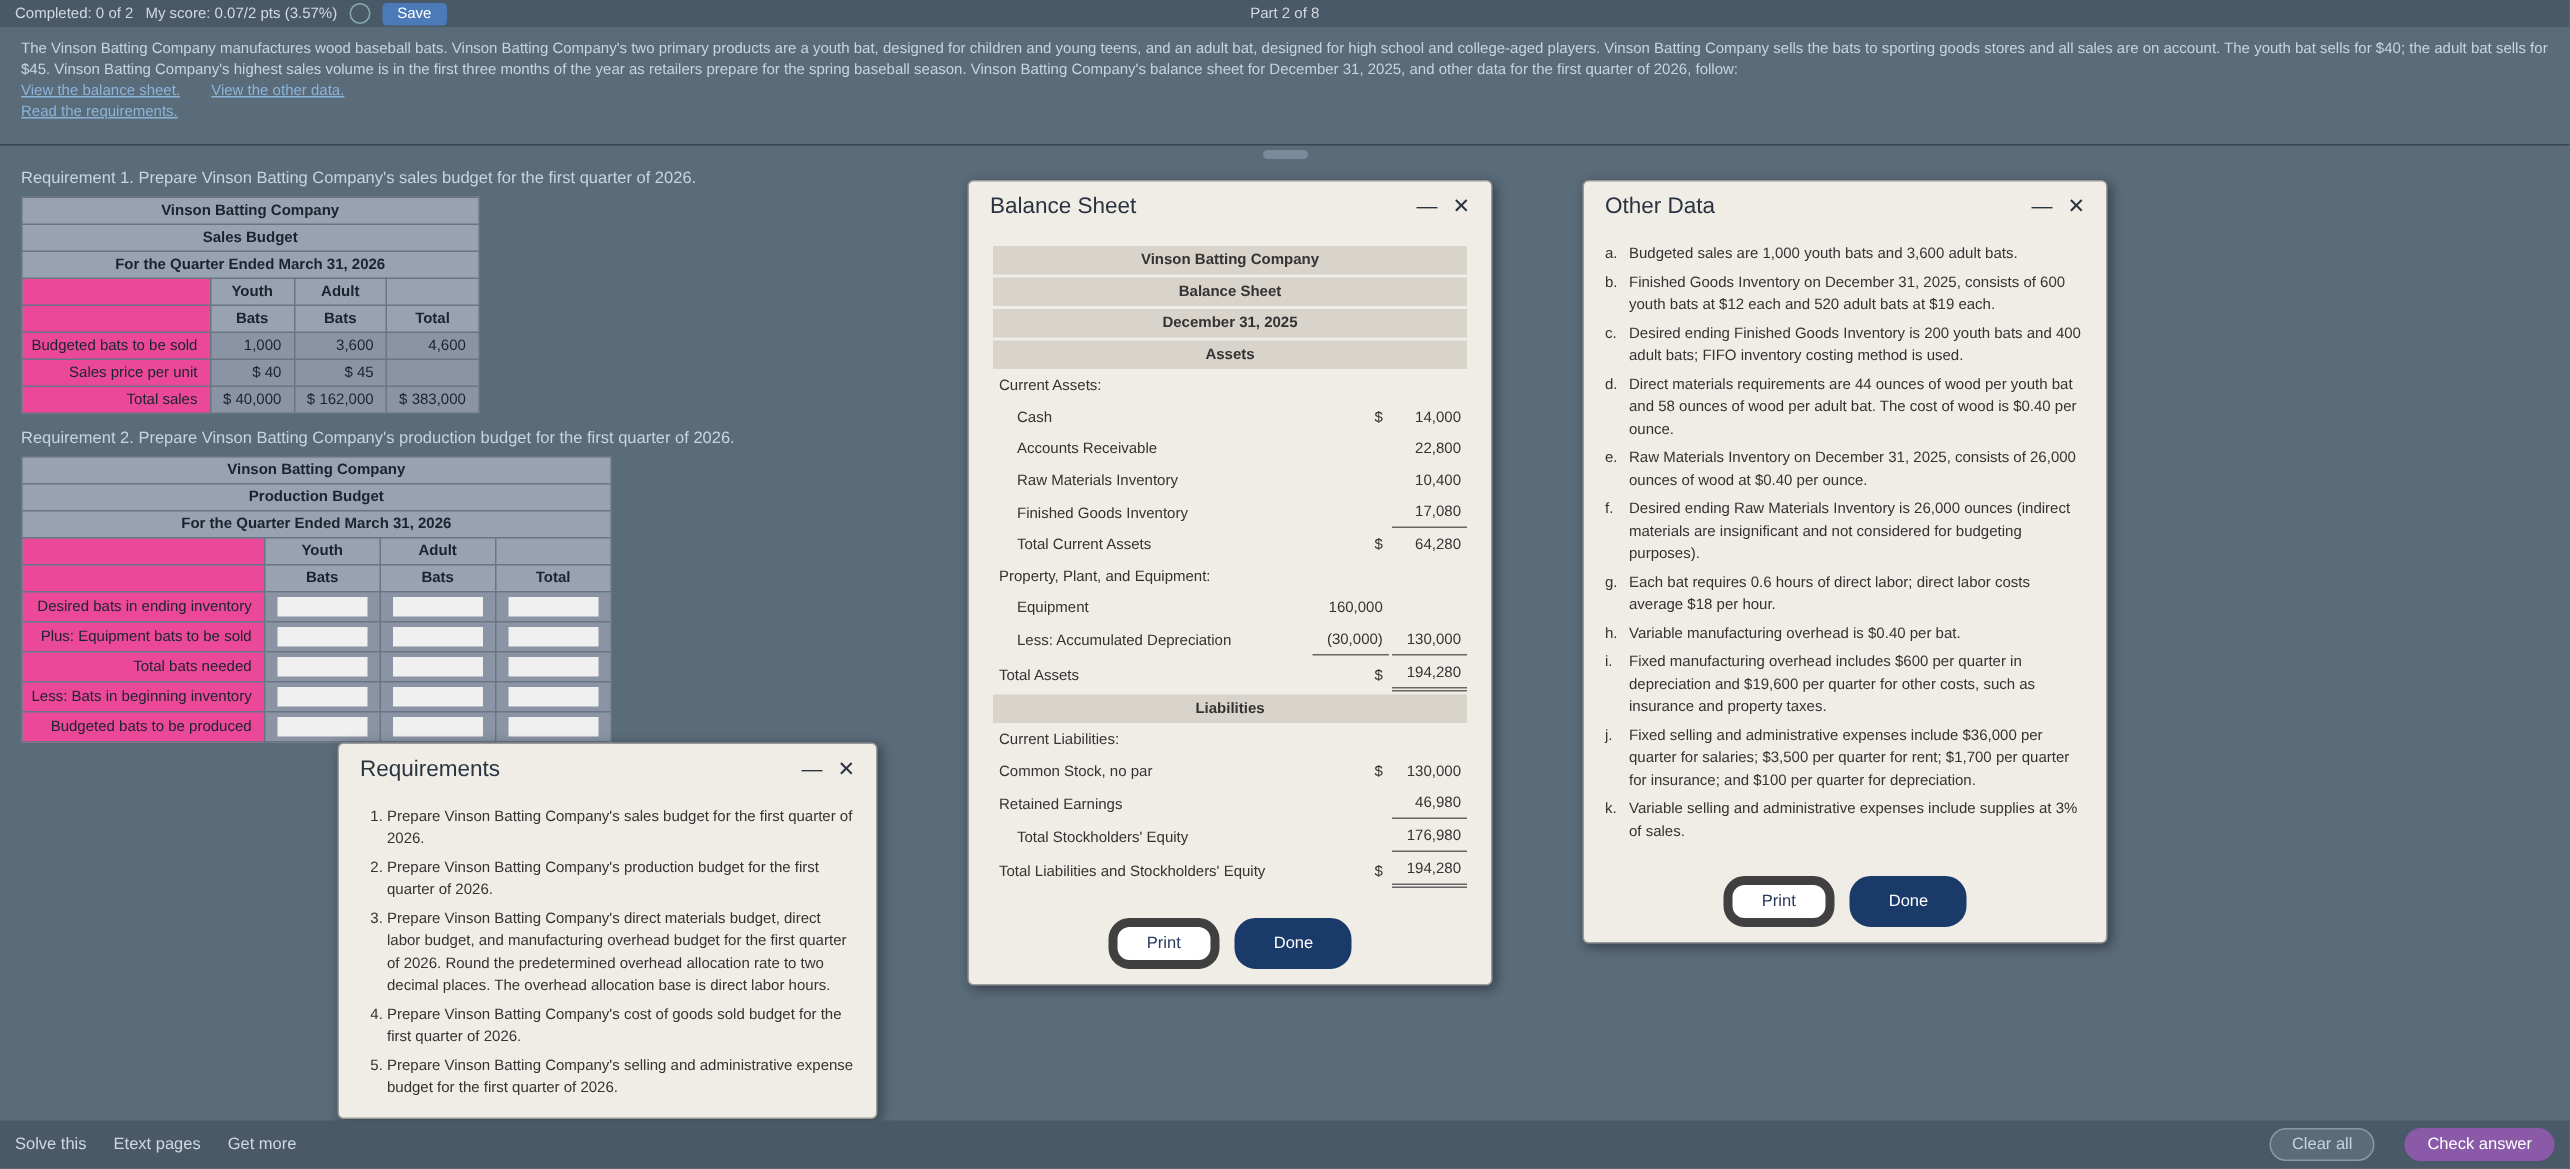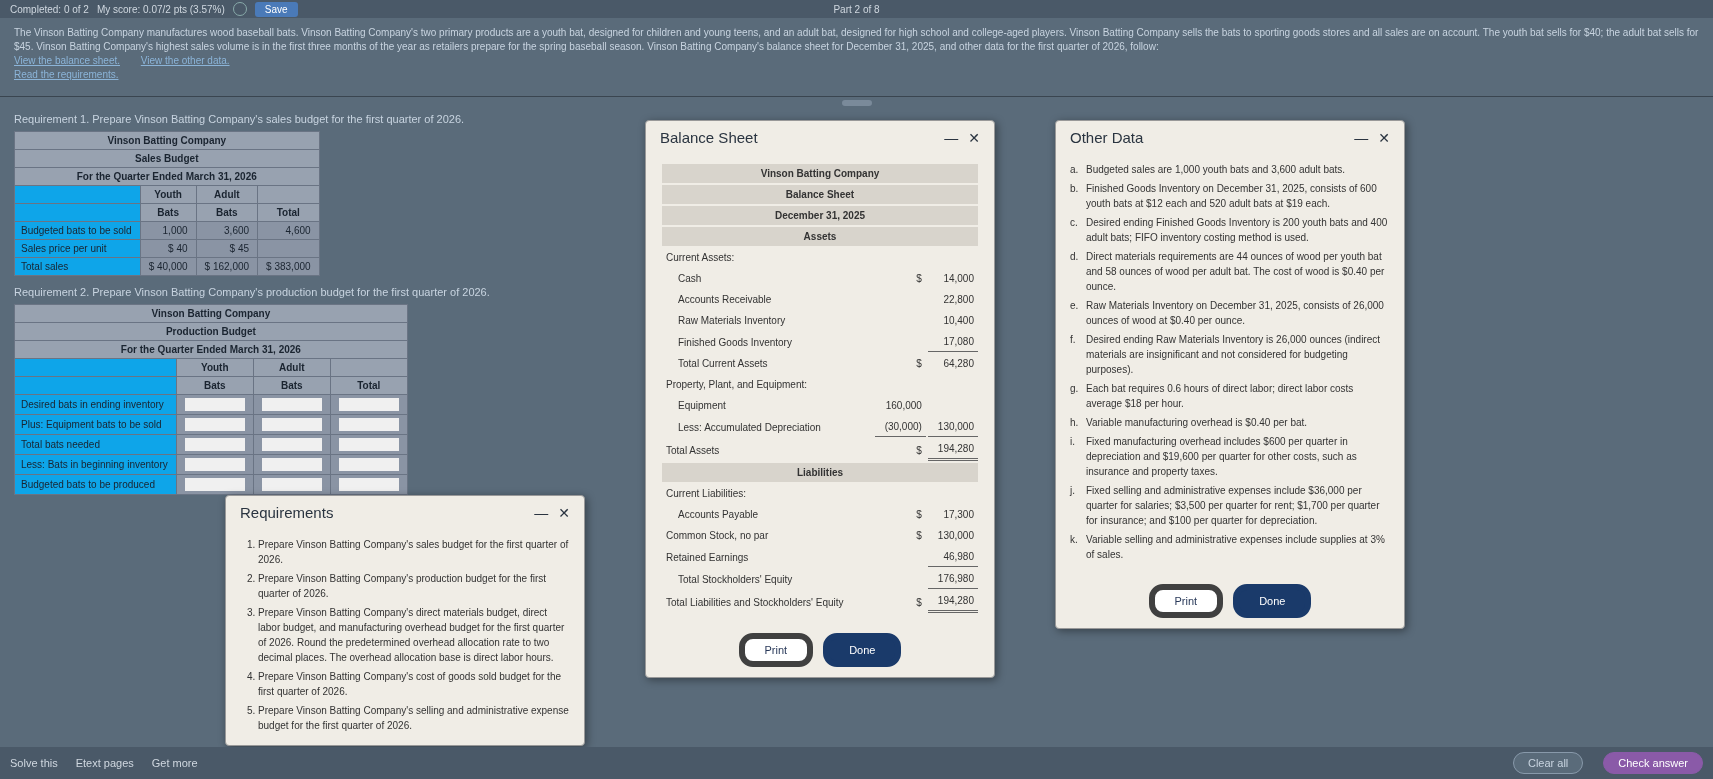--- a/index.html
+++ b/index.html
@@ -10,21 +10,21 @@
 .save-btn{background:#4a7ab8;color:#fff;padding:2px 10px;border-radius:3px;cursor:pointer}
 .gear{width:14px;height:14px;border:1px solid #8aa;border-radius:50%;display:inline-block}
 .intro{padding:8px 14px;font-size:10px;line-height:1.4;color:#c8d4e0}
 .intro a{color:#8bb4d8;text-decoration:underline;cursor:pointer;margin-right:18px}
 .divider{height:1px;background:#3a4550;margin:6px 0}
 .content{position:relative;padding:10px 14px}
 .req-title{font-size:11px;color:#c8d4e0;margin-bottom:6px}
 .budget-table{background:#8a94a4;border-collapse:collapse;font-size:10px;color:#1a2430}
 .budget-table th,.budget-table td{border:1px solid #6a7484;padding:3px 8px;text-align:center}
 .budget-table .hdr{background:#98a2b0;font-weight:bold}
-.budget-table .lbl{background:#0ea5e9;text-align:left;padding-left:6px}
+.budget-table .lbl{background:#ec4899;text-align:right;padding-left:6px}
 .budget-table input{width:60px;background:#f0f0f0;border:none;font-size:10px;text-align:right;padding:1px 4px}
 .budget-table .val{text-align:right;padding-right:8px}
 .popup{position:absolute;background:#f0ede6;color:#333;border:1px solid #999;box-shadow:2px 2px 8px rgba(0,0,0,0.4);border-radius:4px}
 .popup-hdr{display:flex;justify-content:space-between;align-items:center;padding:8px 14px;font-size:15px;color:#2a3440}
 .popup-hdr .ctrls span{cursor:pointer;margin-left:10px;font-size:14px}
 .popup-body{padding:8px 14px;font-size:10px;line-height:1.5}
 .popup-footer{display:flex;justify-content:center;gap:10px;padding:10px}
 .btn{padding:5px 20px;border-radius:14px;font-size:11px;cursor:pointer;border:6px solid #404040}
 .btn-outline{background:#fff;color:#2a3a5a}
 .btn-primary{background:#1a3a6a;color:#fff;border-color:#1a3a6a}
@@ -265,25 +265,20 @@
           </tr>
       <tr>
             <td class="sec" colspan="3">Liabilities</td>
           </tr>
       <tr>
             <td>Current Liabilities:</td>
             <td></td>
             <td></td>
           </tr>
       <tr>
-            <td class="ind">Accounts Payable</td>
-            <td class="r">$</td>
-            <td class="r">17,300</td>
-          </tr>
-      <tr>
             <td>Common Stock, no par</td>
             <td class="r">$</td>
             <td class="r">130,000</td>
           </tr>
       <tr>
             <td>Retained Earnings</td>
             <td></td>
             <td class="r u">46,980</td>
           </tr>
       <tr>

